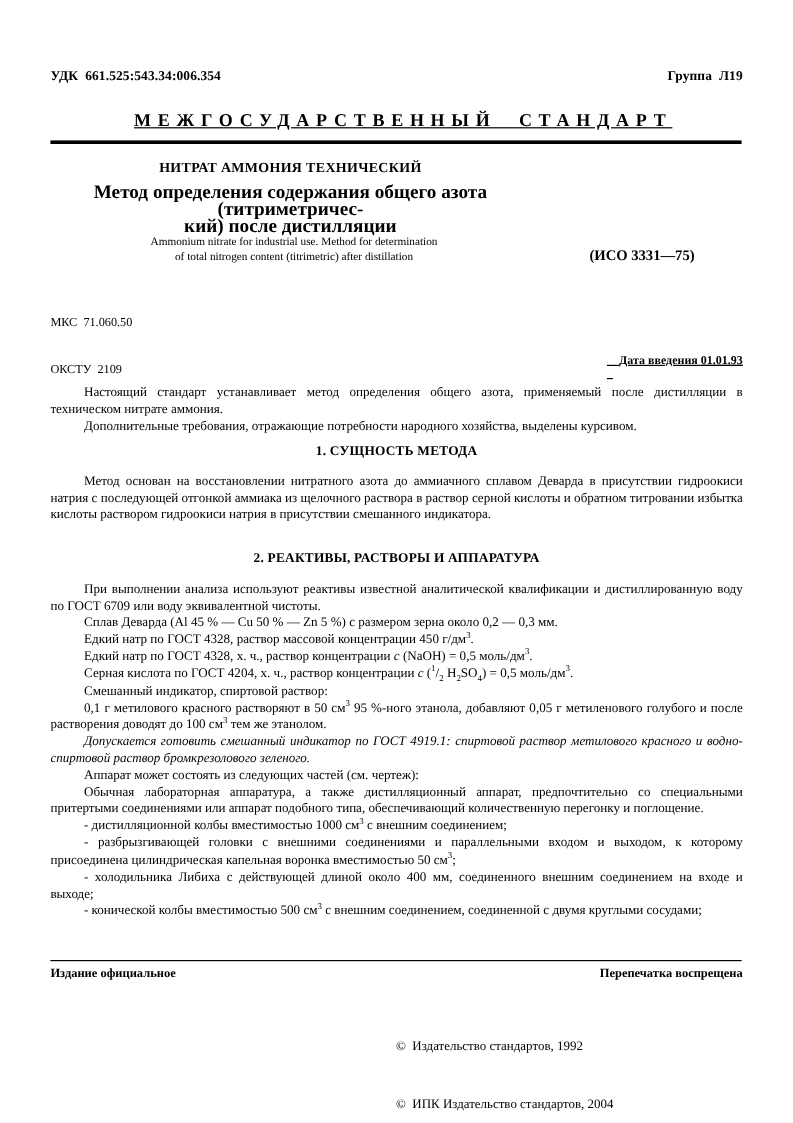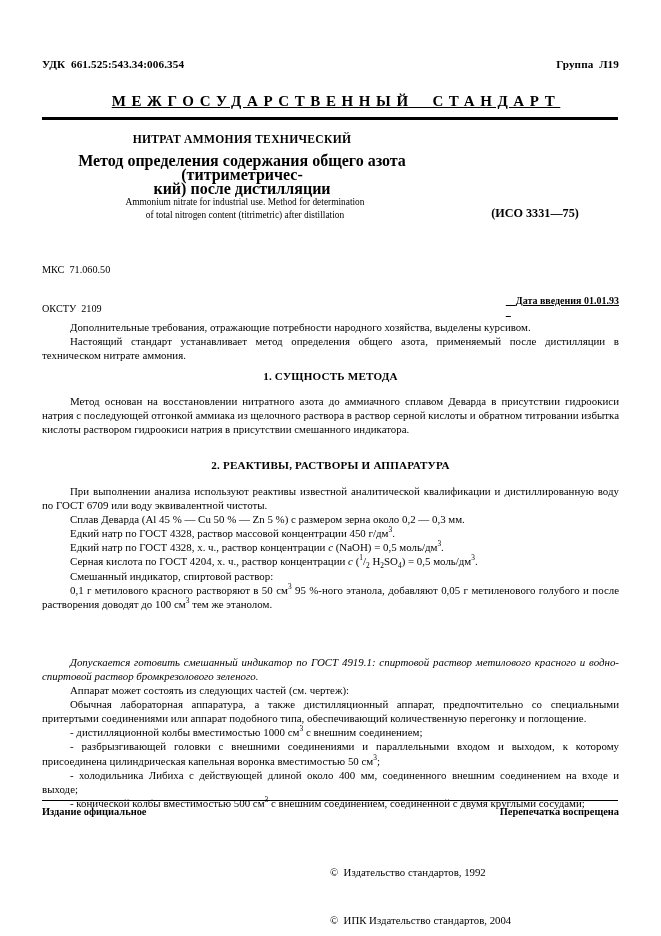--- a/index.html
+++ b/index.html
@@ -139,21 +139,21 @@
     width: 577px;
     font-size: 10.9px;
     line-height: 14.1px;
     text-align: justify;
     text-justify: inter-word;
   }
   .body-block p {
     margin: 0;
     text-indent: 28px;
   }
-  .body-block p.it { font-style: italic; margin-top: 44px; }
+  .body-block p.it { font-style: italic; }
 
   .sec-head {
     position: absolute;
     left: 42px;
     width: 577px;
     text-align: center;
     font-weight: bold;
     font-size: 11.1px;
     letter-spacing: 0.2px;
   }
@@ -216,22 +216,22 @@
   <div class="classifiers">
     <div>МКС  71.060.50</div>
     <div>ОКСТУ  2109</div>
   </div>
 
   <div class="intro-date">
     <span>Дата введения </span><span class="u">01.01.93</span>
   </div>
 
   <div class="body-block" style="top:320px;">
+    <p>Настоящий стандарт устанавливает метод определения общего азота, применяемый после дистилляции в техническом нитрате аммония.</p>
     <p>Дополнительные требования, отражающие потребности народного хозяйства, выделены курсивом.</p>
-    <p>Настоящий стандарт устанавливает метод определения общего азота, применяемый после дистилляции в техническом нитрате аммония.</p>
   </div>
 
   <div class="sec-head" style="top:370px;">1.  СУЩНОСТЬ МЕТОДА</div>
   <div class="body-block" style="top:394px;">
     <p>Метод основан на восстановлении нитратного азота до аммиачного сплавом Деварда в присутствии гидроокиси натрия с последующей отгонкой аммиака из щелочного раствора в раствор серной кислоты и обратном титровании избытка кислоты раствором гидроокиси натрия в присутствии смешанного индикатора.</p>
   </div>
 
   <div class="sec-head" style="top:459px;">2.  РЕАКТИВЫ, РАСТВОРЫ И АППАРАТУРА</div>
 
   <div class="body-block" style="top:484px;">

